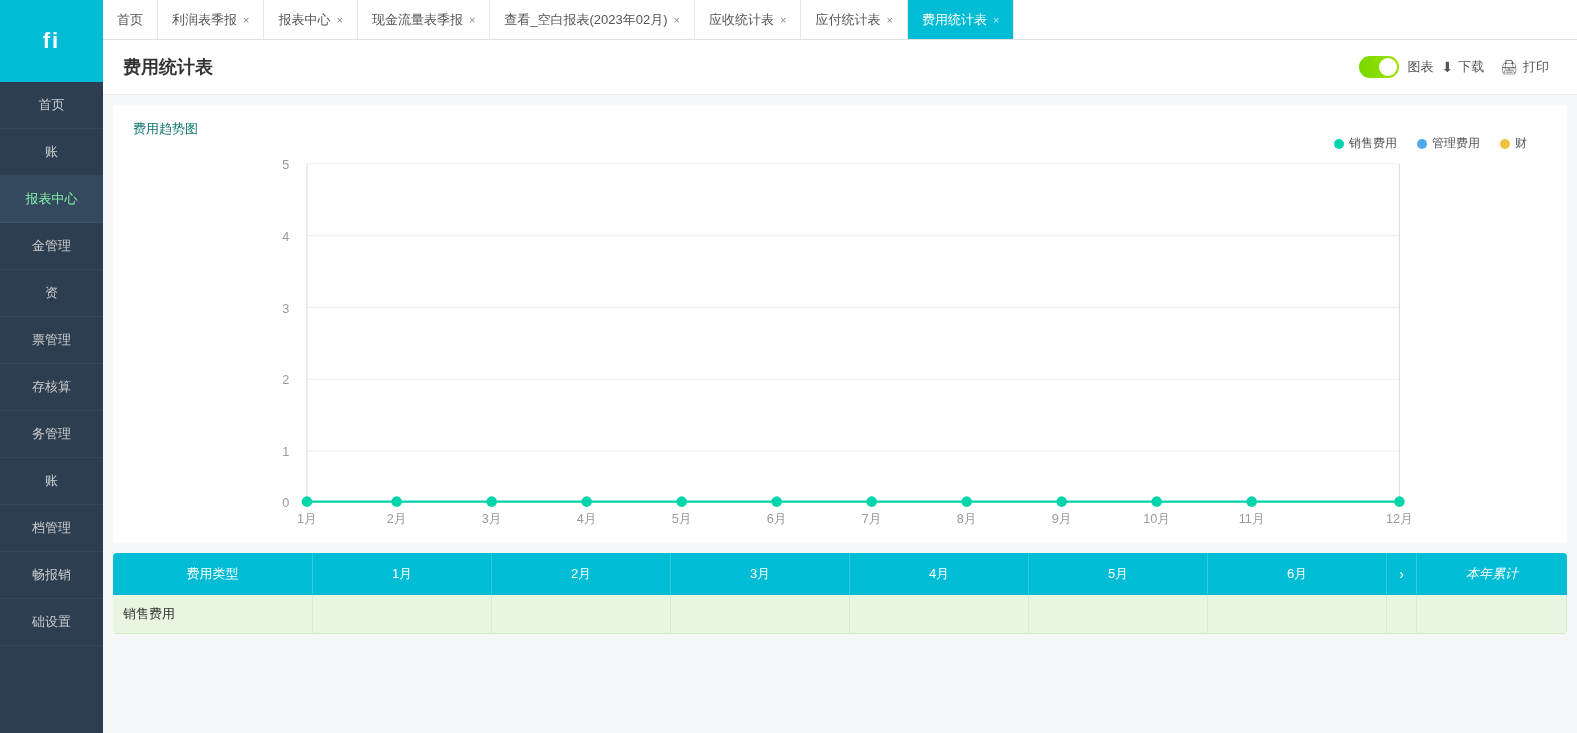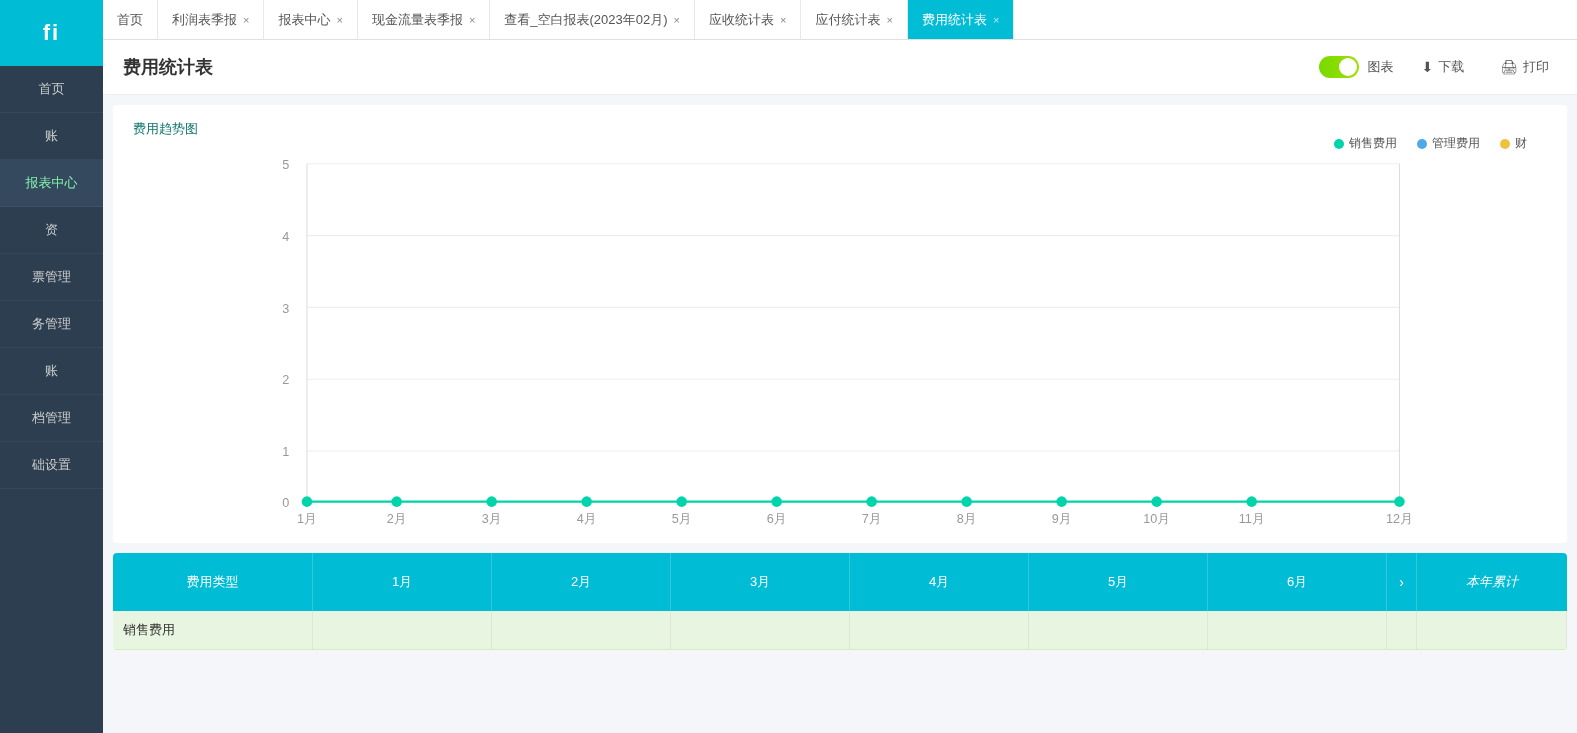--- a/index.html
+++ b/index.html
@@ -9,21 +9,21 @@
     .sidebar {
       width: 103px;
       background: #2c3e50;
       height: 100%;
       display: flex;
       flex-direction: column;
       flex-shrink: 0;
     }
     .sidebar-logo {
       background: #00bcd4;
-      height: 66px;
+      height: 82px;
       display: flex;
       align-items: center;
       justify-content: center;
       color: white;
       font-size: 22px;
       font-weight: bold;
       letter-spacing: 2px;
     }
     .sidebar-item {
       color: #ccc;
@@ -95,21 +95,20 @@
       justify-content: space-between;
       border-bottom: 1px solid #eee;
     }
     .page-title {
       font-size: 18px;
       font-weight: bold;
       color: #333;
     }
     .header-actions {
       display: flex;
-      gap: 20px;
     }
     .toggle-group {
       display: flex;
       align-items: center;
       gap: 8px;
     }
     .toggle-switch {
       width: 40px;
       height: 22px;
       background: linear-gradient(to right, #78d900, #a0e000);
@@ -179,21 +178,21 @@
       overflow: hidden;
     }
     .table-header {
       background: #00bcd4;
       display: grid;
       grid-template-columns: 200px 1fr 1fr 1fr 1fr 1fr 1fr 30px 150px;
       color: white;
       font-size: 13px;
     }
     .th-cell {
-      padding: 20px 10px;
+      padding: 12px 10px;
       text-align: center;
       border-right: 1px solid rgba(255,255,255,0.2);
       display: flex;
       align-items: center;
       justify-content: center;
       gap: 5px;
     }
     .th-cell:last-child { border-right: none; font-style: italic; }
     .nav-btn {
       background: none;
@@ -219,25 +218,28 @@
     .td-cell:first-child { text-align: left; }
   </style>
 </head>
 <body>
 
 <div class="sidebar">
   <div class="sidebar-logo">fi</div>
   <div class="sidebar-item">首页</div>
   <div class="sidebar-item">账</div>
   <div class="sidebar-item active">报表中心</div>
+  <div class="sidebar-item">金管理</div>
   <div class="sidebar-item">资</div>
   <div class="sidebar-item">票管理</div>
+  <div class="sidebar-item">存核算</div>
   <div class="sidebar-item">务管理</div>
   <div class="sidebar-item">账</div>
   <div class="sidebar-item">档管理</div>
+  <div class="sidebar-item">畅报销</div>
   <div class="sidebar-item">础设置</div>
 </div>
 
 <div class="main">
 
   <div class="tab-bar">
     <div class="tab-item">
       <span>首页</span>
     </div>
     <div class="tab-item">

